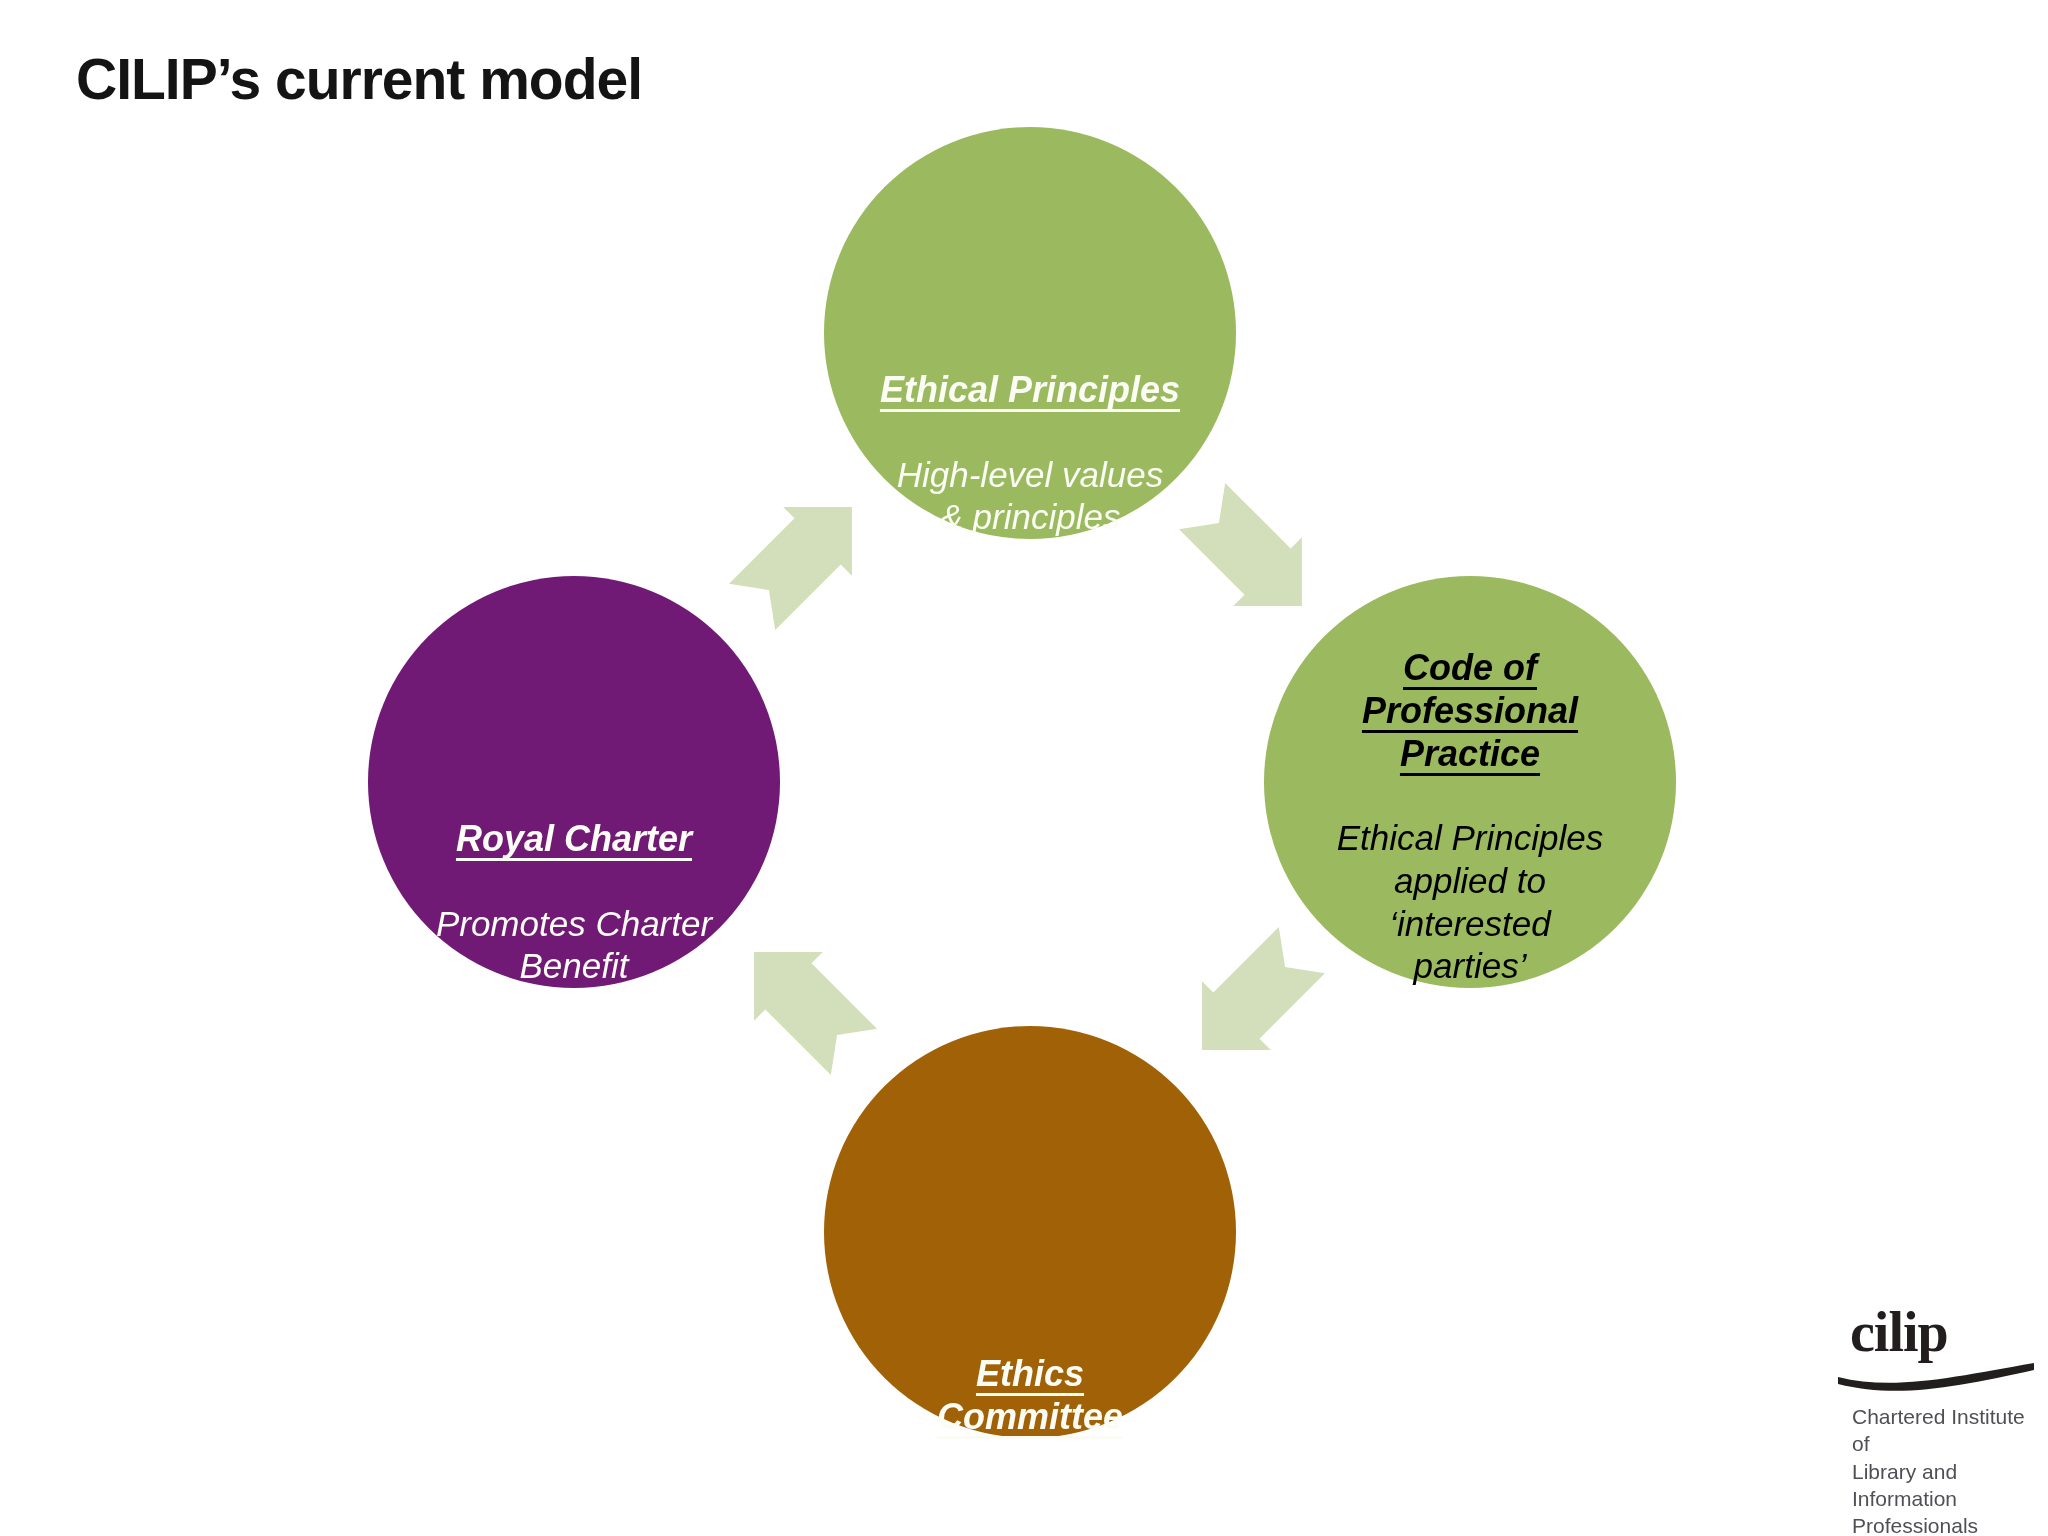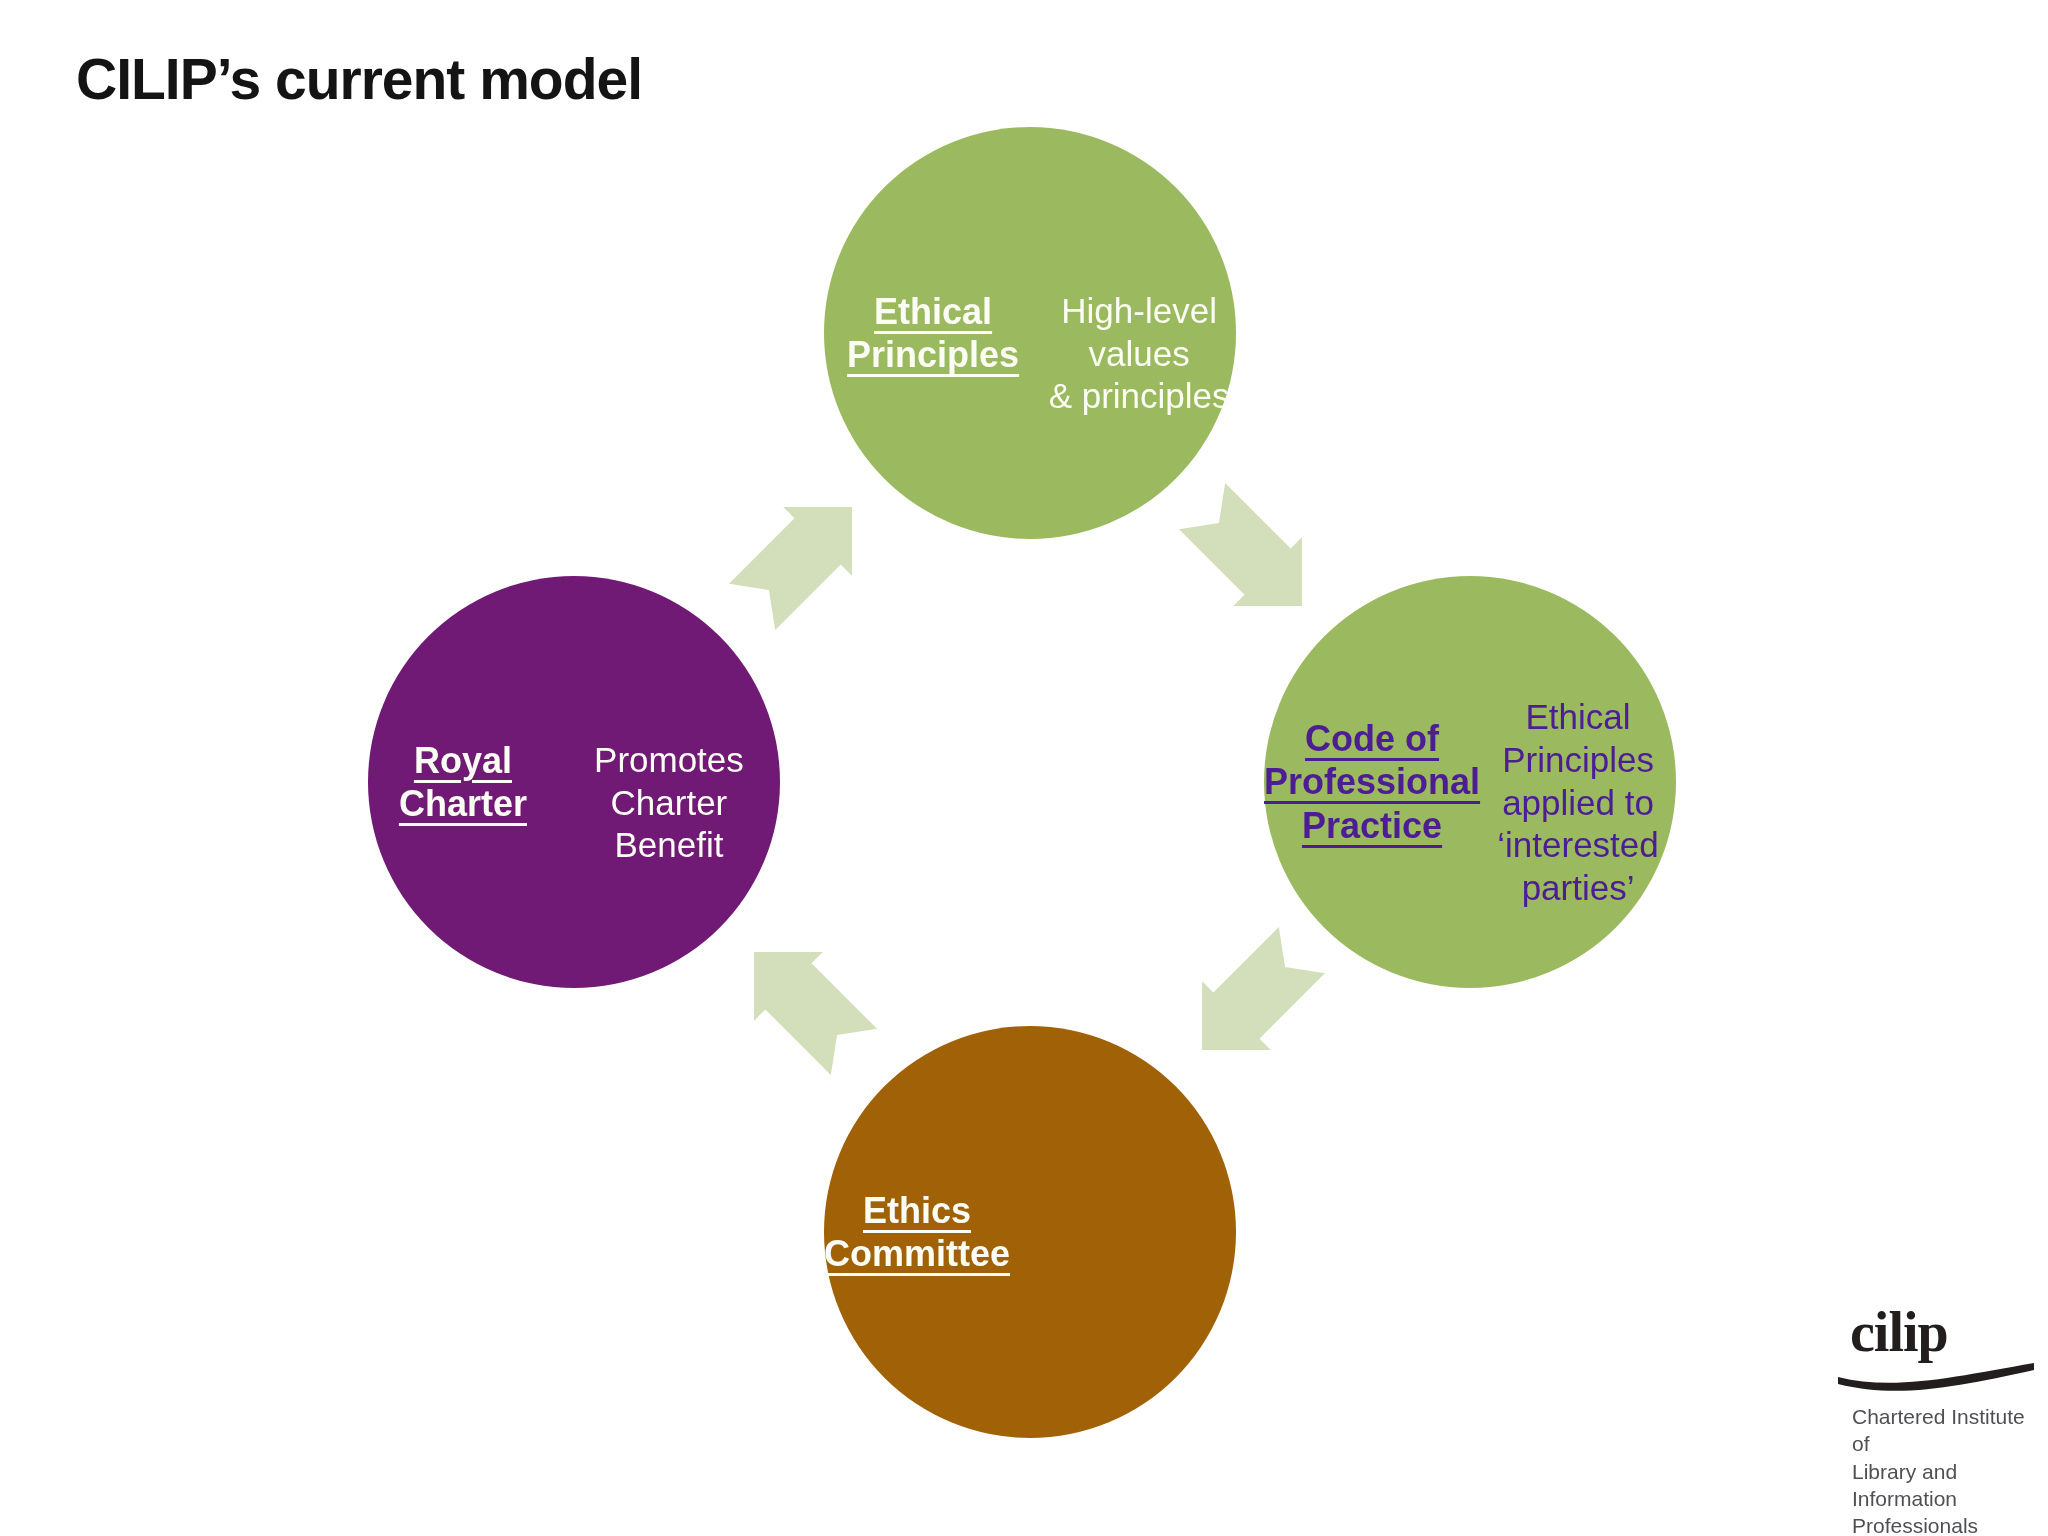--- a/index.html
+++ b/index.html
@@ -20,24 +20,25 @@
     color:#141414;
     letter-spacing:-1px;
   }
 
   
   .node{
     position:absolute;
     width:412px;height:412px;
     border-radius:50%;
     background:#9bb95e;
-    display:flex;flex-direction:row;
-    align-items:center;justify-content:space-between;
+    display:flex;flex-direction:column;
+    align-items:center;justify-content:flex-end;
     text-align:center;
     color:#fbfdf4;
+    font-style:italic;
   }
   .node-top{left:824px;top:127px;}
   .node-right{left:1264px;top:576px;}
   .node-bottom{left:824px;top:1026px;}
   .node-left{left:368px;top:576px;}
 
   .node-heading{
     font-weight:700;
     font-size:36px;
     line-height:1.2;
@@ -97,21 +98,21 @@
   <div class="slide-title" style="color: rgb(20, 20, 20);">CILIP’s current model</div>
 
   <div>
 
     <div class="node node-top" style="background: rgb(155, 185, 94); color: rgb(251, 253, 244);">
       <div class="node-heading">Ethical Principles</div>
       <div class="node-body">High-level values
 &amp; principles</div>
     </div>
 
-    <div class="node node-right" style="background: rgb(155, 185, 94); color: #4c1d95;">
+    <div class="node node-right" style="background: rgb(155, 185, 94); color: #000000;">
       <div class="node-heading">Code of
 Professional
 Practice</div>
       <div class="node-body">Ethical Principles
 applied to
 ‘interested
 parties’</div>
     </div>
 
     <div class="node node-bottom" style="background: #a16207; color: rgb(251, 253, 244);">

